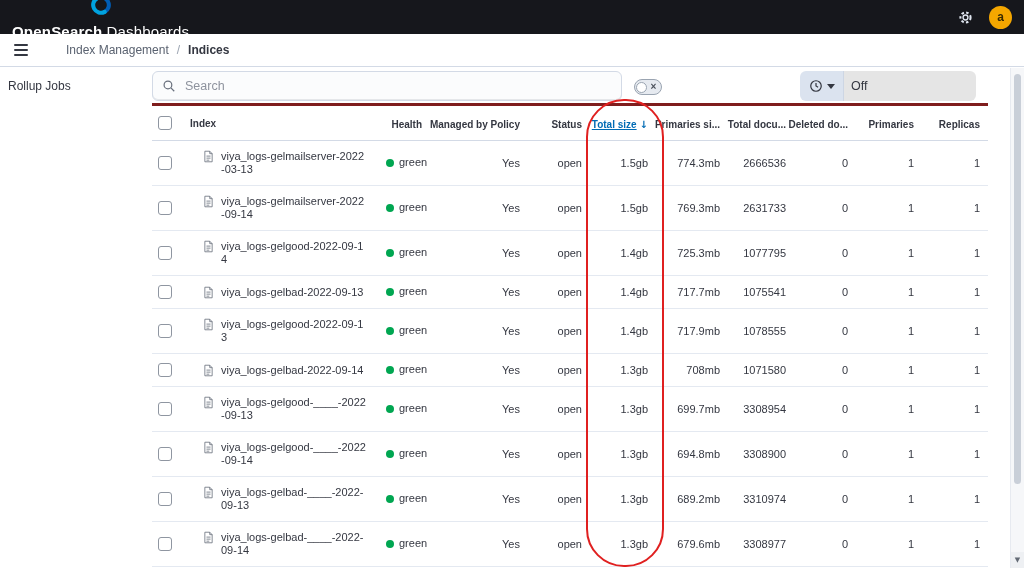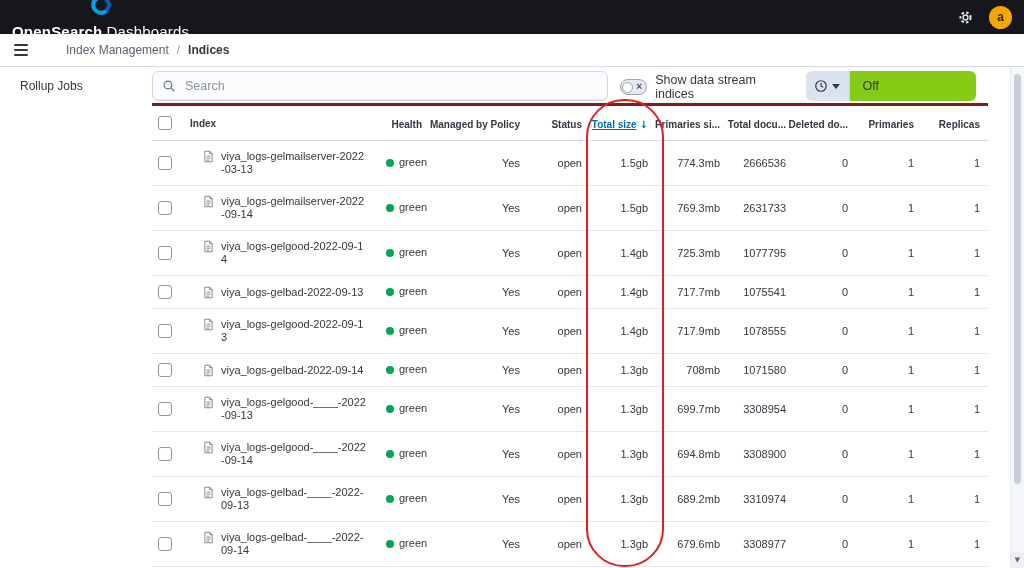--- a/index.html
+++ b/index.html
@@ -28,21 +28,21 @@
   .menu-btn i{display:block;width:14px;height:2px;background:#343741;border-radius:1px;}
   .breadcrumbs{display:flex;align-items:center;gap:8px;font-size:12px;margin-left:22px;}
   .crumb-link{color:#5a6270;text-decoration:none;cursor:pointer;}
   .crumb-sep{color:#9aa3b0;}
   .crumb-current{color:#343741;font-weight:600;}
 
   
   .content{display:flex;height:501px;}
   .sidebar{width:152px;box-sizing:border-box;padding:10px 8px 0 8px;flex:0 0 152px;}
   .sidebar a{display:block;font-size:12px;color:#343741;text-decoration:none;
-             padding:2px 0;margin-bottom:6px;cursor:pointer;margin-left:12px;}
+             padding:2px 0;margin-bottom:6px;cursor:pointer;}
   .main{flex:1;position:relative;padding-top:4px;}
 
   
   .toolbar{display:flex;gap:12px;height:32px;padding-right:48px;}
   .search{width:470px;height:30px;box-sizing:border-box;border:1px solid #d3dae6;
           border-radius:6px;background:#fbfcfd;display:flex;align-items:center;
           gap:7px;padding:0 9px;box-shadow:inset 0 -1px 0 rgba(105,112,125,.15);}
   .search input{flex:1;border:none;outline:none;background:transparent;
                 font-size:12.5px;color:#343741;font-family:inherit;}
   .search input::placeholder{color:#8e939e;}
@@ -54,22 +54,22 @@
                 border:1px solid #9aa4b1;box-sizing:border-box;}
   .switch .switch-x{flex:1;text-align:center;font-size:10px;font-weight:700;
                     color:#4a505a;line-height:1;}
   .switch-label{font-size:12.5px;color:#343741;cursor:pointer;}
   .refresh{margin-left:auto;display:flex;height:30px;width:176px;border-radius:6px;
            overflow:hidden;}
   .refresh-btn{width:44px;background:#dbe3ef;border:none;border-right:1px solid #cdd6e4;
                display:flex;align-items:center;justify-content:center;gap:4px;cursor:pointer;}
   .caret{width:0;height:0;border-left:4px solid transparent;border-right:4px solid transparent;
          border-top:5px solid #343741;}
-  .refresh-val{flex:1;background:#84cc16;display:flex;align-items:center;
-               padding-left:13px;font-size:12.5px;color:#343741;cursor:text;}
+  .refresh-val{flex:1;background:#e5e5e5;display:flex;align-items:center;
+               padding-left:7px;font-size:12.5px;color:#343741;cursor:text;}
 
   
   table{border-collapse:collapse;table-layout:fixed;width:836px;margin:0;}
   thead tr{border-top:1px solid #d3dae6;}
   th{position:relative;padding:10px 8px;border-top:3px solid #7f1d1d;
      border-bottom:1px solid #d3dae6;font-size:10px;font-weight:600;color:#343741;
      height:13px;text-align:left;cursor:pointer;}
   th .th-abs{position:absolute;right:8px;bottom:10px;white-space:nowrap;}
   th.c-check,td.c-check{padding-left:6px;padding-right:4px;cursor:default;}
   .sorted .sort-label{color:var(--link-blue,#006BB4);text-decoration:underline;}
@@ -159,21 +159,20 @@
             <path d="M10.2 10.2 L14 14" stroke="#69707D" stroke-width="1.4"></path>
           </svg>
           <input type="text" placeholder="Search" style="">
         </div>
 
         <div class="switch-wrap">
           <span class="switch">
             <span class="knob"></span>
             <span class="switch-x">×</span>
           </span>
-          <label class="switch-label">Show data stream indices</label>
         </div>
 
         <div class="refresh">
           <button class="refresh-btn">
             <svg viewBox="0 0 16 16" width="14" height="14">
               <circle cx="8" cy="8" r="6" fill="none" stroke="#343741" stroke-width="1.4"></circle>
               <path d="M8 4.6 V8 L10.4 9.4" fill="none" stroke="#343741" stroke-width="1.4"></path>
             </svg>
             <span class="caret"></span>
           </button>

